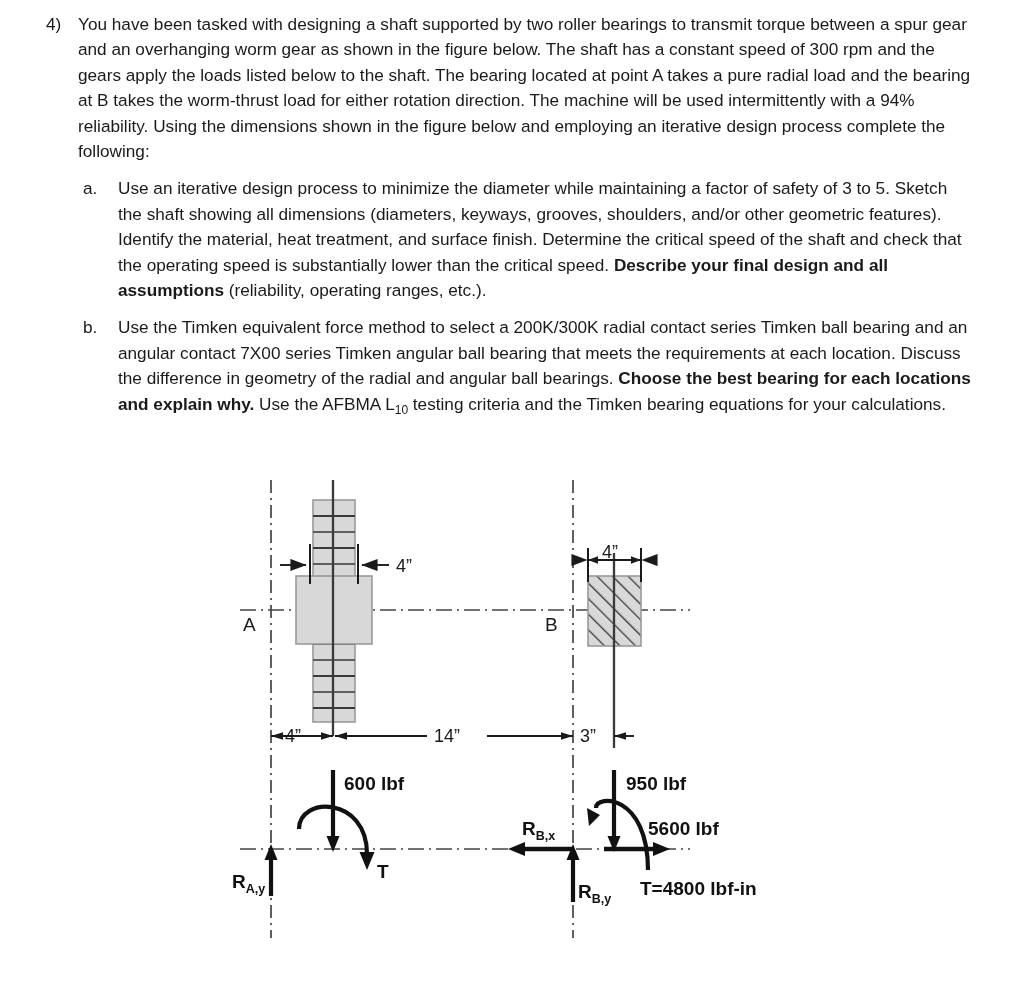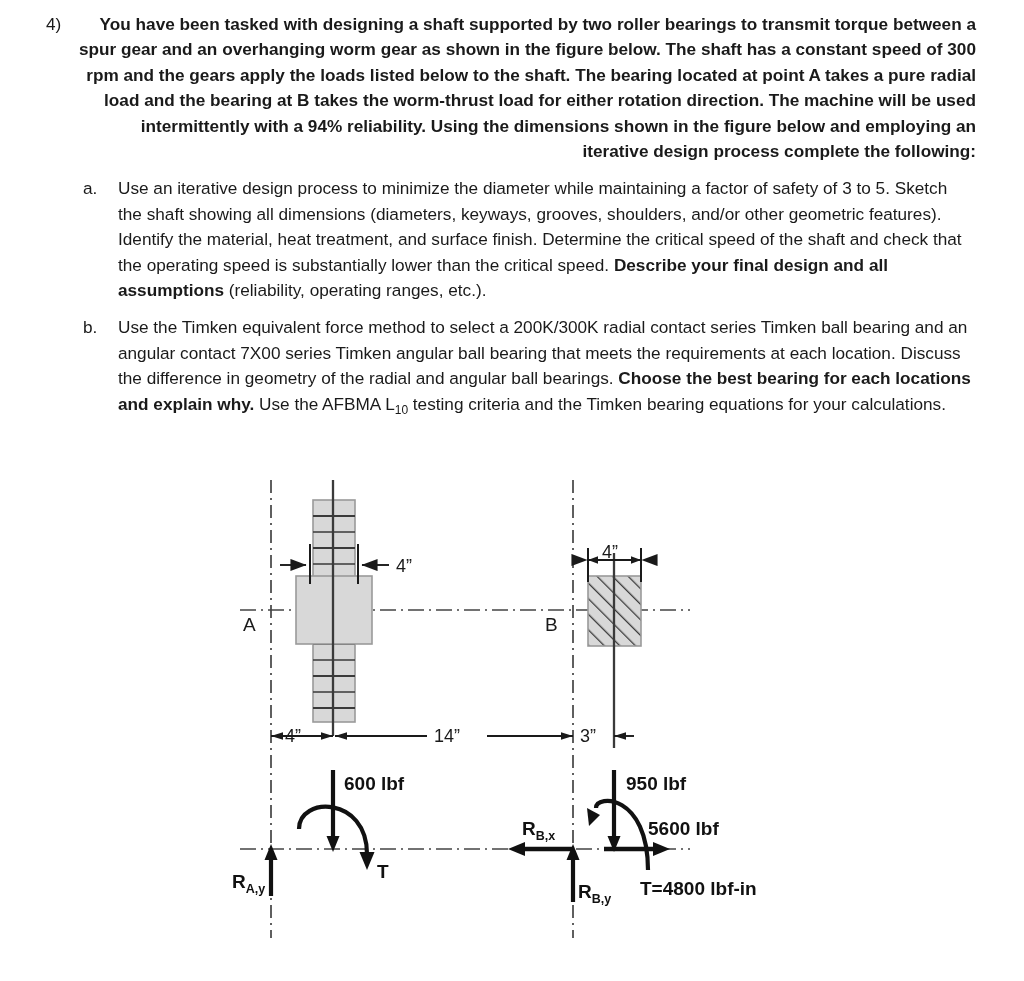--- a/index.html
+++ b/index.html
@@ -38,22 +38,21 @@
   .q-marker {
     width: 32px;
     flex: 0 0 32px;
     font-size: 17.2px;
     line-height: 25.4px;
   }
   .q-body {
     flex: 1 1 auto;
     font-size: 17.2px;
     line-height: 25.4px;
-    text-align: right;
-    font-weight: bold;
+    text-align: left;
   }
 
   .sub-list {
     margin-top: 12px;
     margin-left: 37px;
     width: 888px;
   }
   .sub-row {
     display: flex;
     align-items: flex-start;

